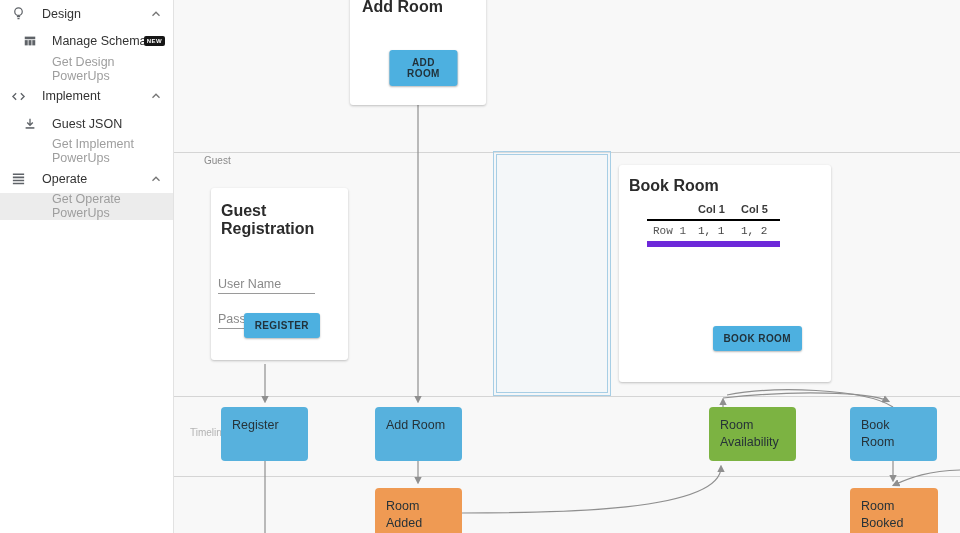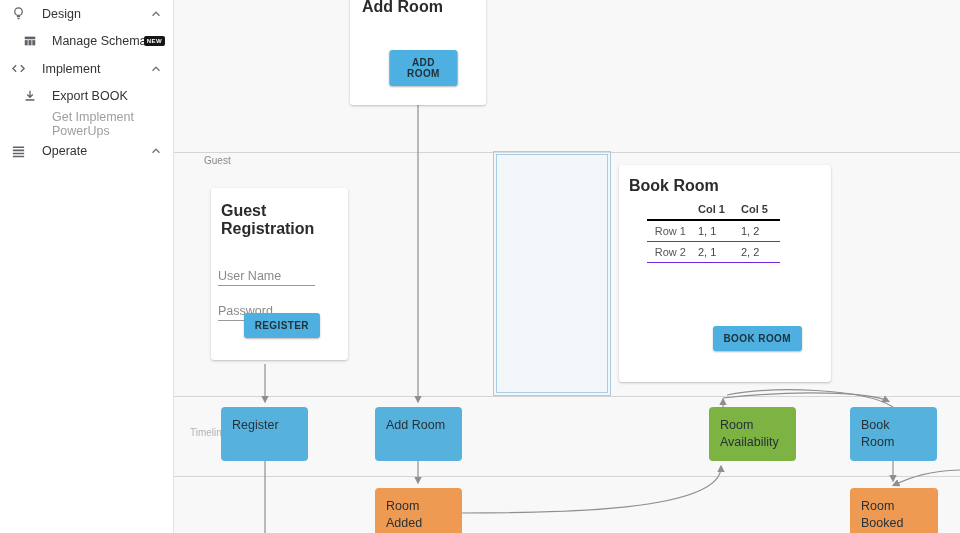--- a/index.html
+++ b/index.html
@@ -52,33 +52,33 @@
   .card-addroom { left:176px; top:-24px; width:136px; height:129px; }
   .card-addroom .card-title { padding:22px 0 0 12px; }
   .card-addroom .btn { left:50%; transform:translateX(-42%); bottom:19px; }
 
   .card-guest { left:37px; top:188px; width:137px; height:172px; }
   .card-guest .card-title { padding:14px 0 0 10px; }
   .uline-input { display:block; margin:0 0 0 7px; border:none; background:transparent;
     border-bottom:1px solid #9a9a9a; width:97px; height:20px; font-size:12.5px;
     color:#555; font-family:inherit; }
   .uline-input::placeholder { color:#8a8a8a; opacity:1; }
-  .uline-input.first { margin-top:28px; }
+  .uline-input.first { margin-top:36px; }
   .uline-input.second { margin-top:15px; }
   .card-guest .btn { right:28px; bottom:22px; }
 
   .card-book { left:445px; top:165px; width:212px; height:217px; }
   .card-book .card-title { padding:12px 0 0 10px; }
   .table-title { margin:13px 0 0 28px; font-size:11.5px; font-weight:bold; color:#3a3a3a; }
   .mini-table { margin:4px 0 0 28px; border-collapse:collapse; font-size:11px; color:#444; }
   .mini-table th { font-weight:bold; color:#3a3a3a; text-align:left; }
   .mini-table th, .mini-table td { padding:4px 6px; height:16px; }
   .mini-table td.rlabel { text-align:right; color:#555; }
   .mini-table thead th { border-bottom:2px solid #000000; }
-  .mini-table tbody td { border-bottom:1px solid #6d28d9; }
+  .mini-table tbody td { border-bottom:6px solid #6d28d9;font-family:Liberation Mono, monospace; }
   .mini-table .c0 { width:45px; } .mini-table .c1 { width:43px; } .mini-table .c2 { width:45px; }
   .card-book .btn { right:29px; bottom:31px; }
 
   
   .block { position:absolute; width:87px; height:54px; border-radius:4px;
     padding:10px 11px; font-size:12.5px; line-height:1.35; color:#263238;
     z-index:6; cursor:pointer; }
   .block.command { background:#57b1dd; }
   .block.readmodel { background:#7cb342; }
   .block.event { background:#ef9a53; }
@@ -119,20 +119,23 @@
             <rect x="2" y="3" width="12" height="3"></rect>
             <rect x="2" y="7" width="3.4" height="6"></rect>
             <rect x="6.3" y="7" width="3.4" height="6"></rect>
             <rect x="10.6" y="7" width="3.4" height="6"></rect>
           </svg>
       </span>
       <span class="slabel">Manage Schemas</span>
       <span class="badge">NEW</span>
     </div>
 
+    <div class="srow muted">
+      <span class="slabel">Get Design PowerUps</span>
+    </div>
 
     <div class="srow section">
       <span class="sicon">
         <svg width="15" height="15" viewBox="0 0 16 16">
             <path d="M5.5 4.5 2 8l3.5 3.5M10.5 4.5 14 8l-3.5 3.5" fill="none" stroke="#5f6368" stroke-width="1.4"></path>
           </svg>
       </span>
       <span class="slabel">Implement</span>
       <span class="chev">
         <svg width="14" height="14" viewBox="0 0 16 16">
@@ -141,21 +144,21 @@
       </span>
     </div>
 
     <div class="srow item">
       <span class="sicon sub">
         <svg width="14" height="14" viewBox="0 0 16 16">
             <path d="M8 2v7M4.8 6.2 8 9.4l3.2-3.2" fill="none" stroke="#5f6368" stroke-width="1.5"></path>
             <path d="M3 12.5h10" stroke="#5f6368" stroke-width="1.8"></path>
           </svg>
       </span>
-      <span class="slabel">Export BOOK</span>
+      <span class="slabel">Guest JSON</span>
     </div>
 
 
     <div class="srow muted">
       <span class="slabel">Get Implement PowerUps</span>
     </div>
 
     <div class="srow section">
       <span class="sicon">
         <svg width="15" height="15" viewBox="0 0 16 16" stroke="#5f6368" stroke-width="1.7">
@@ -163,20 +166,23 @@
           </svg>
       </span>
       <span class="slabel">Operate</span>
       <span class="chev">
         <svg width="14" height="14" viewBox="0 0 16 16">
             <polyline points="4,10 8,6 12,10" fill="none" stroke="#757575" stroke-width="1.5"></polyline>
           </svg>
       </span>
     </div>
 
+    <div class="srow muted highlight">
+      <span class="slabel">Get Operate PowerUps</span>
+    </div>
   </nav>
 
   <div class="canvas">
 
     <div class="lane-line" style="top:152px"></div>
     <div class="lane-line" style="top:396px"></div>
     <div class="lane-line" style="top:476px"></div>
 
     <div class="lane-label guest">Guest</div>
     <div class="lane-label timeline">Timeline</div>
@@ -224,25 +230,20 @@
             <th class="c1">Col 1</th>
             <th class="c2">Col 5</th>
           </tr>
         </thead>
         <tbody>
           <tr>
             <td class="rlabel">Row 1</td>
             <td>1, 1</td>
             <td>1, 2</td>
           </tr>
-          <tr>
-            <td class="rlabel">Row 2</td>
-            <td>2, 1</td>
-            <td>2, 2</td>
-          </tr>
         </tbody>
       </table>
       <button class="btn">BOOK ROOM</button>
     </div>
 
     <div class="block command b-register">
       <span>Register</span>
     </div>
     <div class="block command b-addroom">
       <span>Add Room</span>

